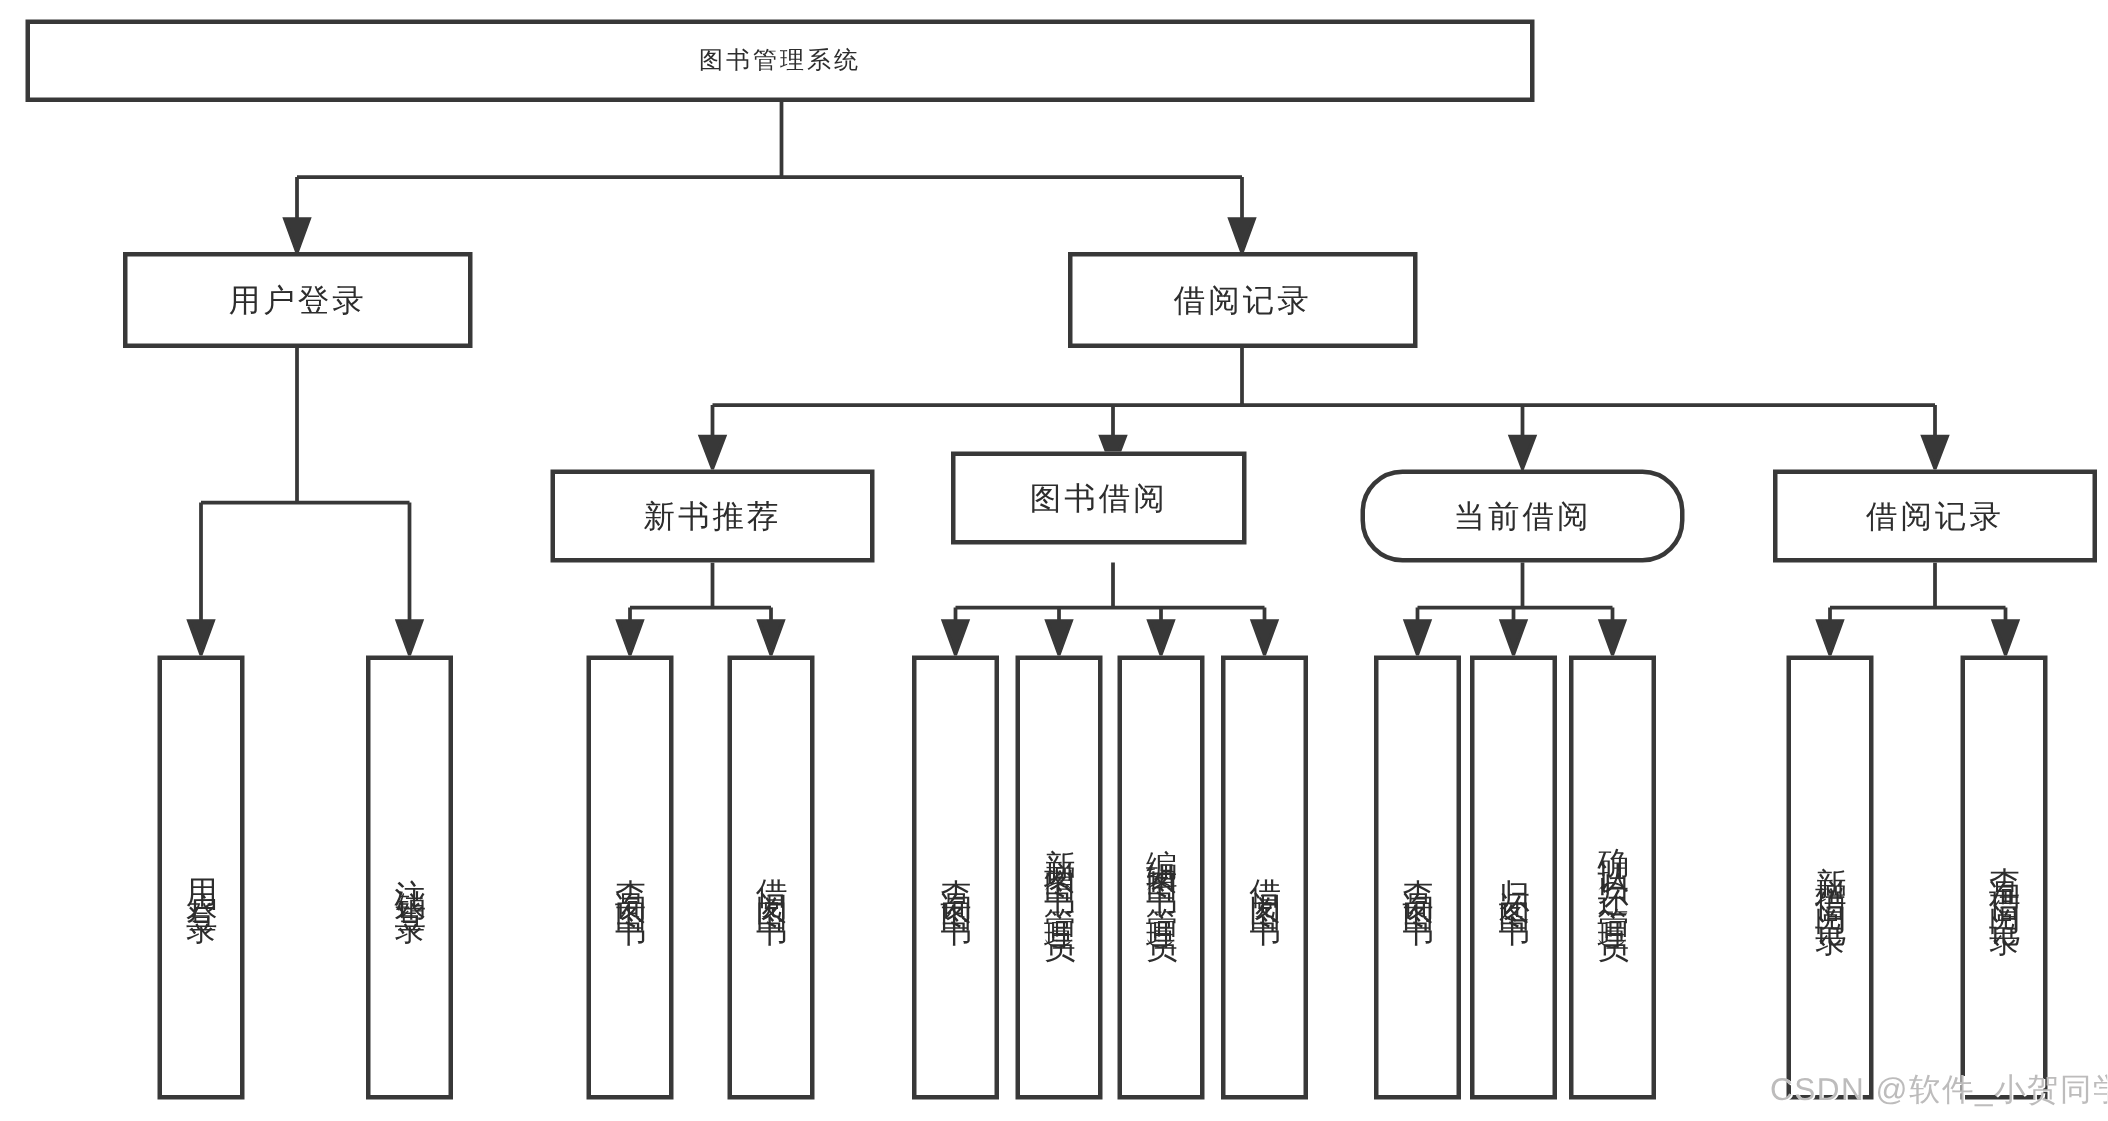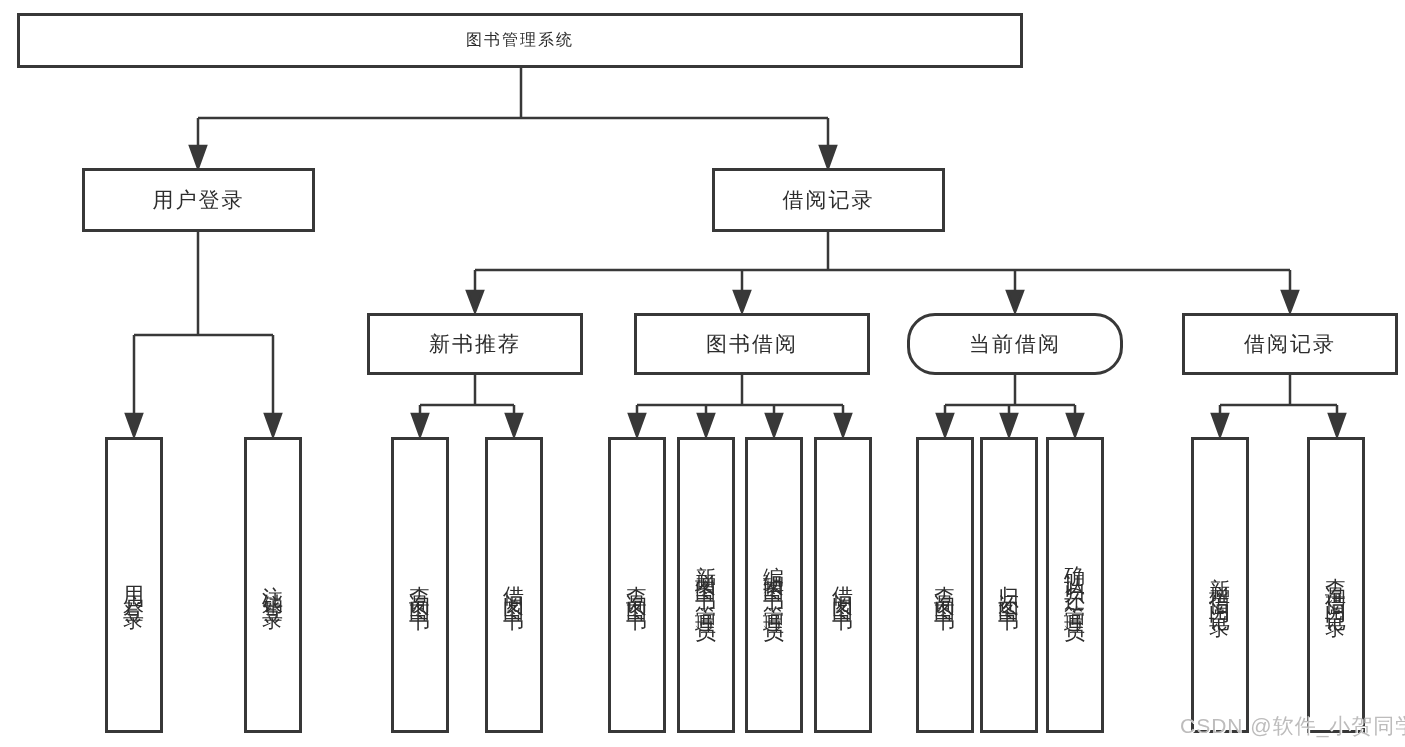--- a/index.html
+++ b/index.html
@@ -122,21 +122,21 @@
   <div class="box hbox" style="left:82px; top:168px; width:233px; height:64px;">
     <span>用户登录</span>
   </div>
   <div class="box hbox" style="left:712px; top:168px; width:233px; height:64px;">
     <span>借阅记录</span>
   </div>
 
   <div class="box hbox" style="left:367px; top:313px; width:216px; height:62px;">
     <span>新书推荐</span>
   </div>
-  <div class="box hbox" style="left:634px; top:313px; width:236px; height:62px;">
+  <div class="box hbox" style="left:634px; top:301px; width:197px; height:62px;">
     <span>图书借阅</span>
   </div>
   <div class="box hbox" style="left:907px; top:313px; width:216px; height:62px;border-radius:28px;">
     <span>当前借阅</span>
   </div>
   <div class="box hbox" style="left:1182px; top:313px; width:216px; height:62px;">
     <span>借阅记录</span>
   </div>
 
   <div class="box vbox" style="left:105px; top:437px; width:58px; height:296px;">

